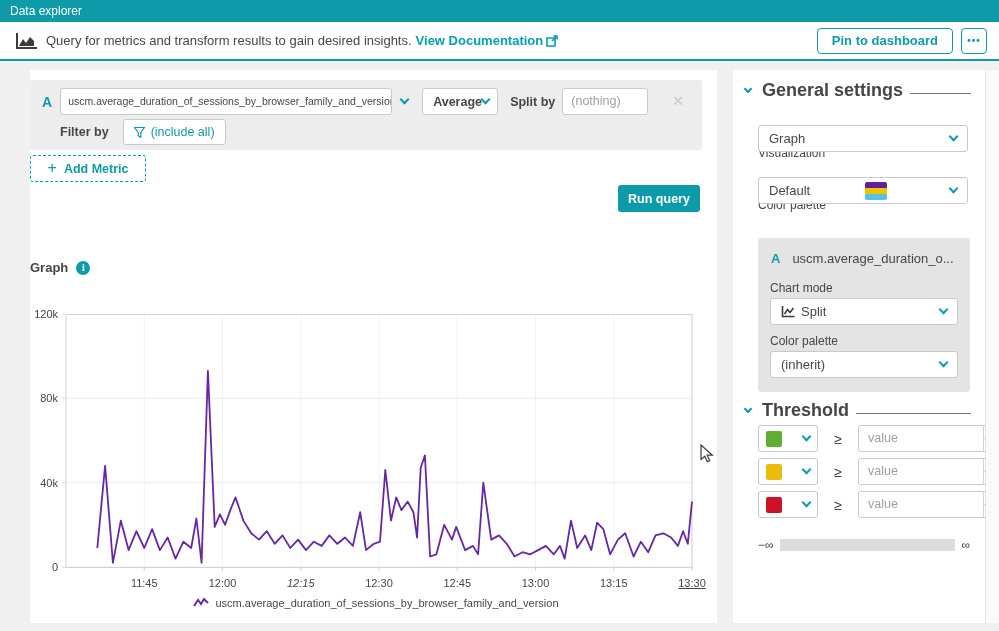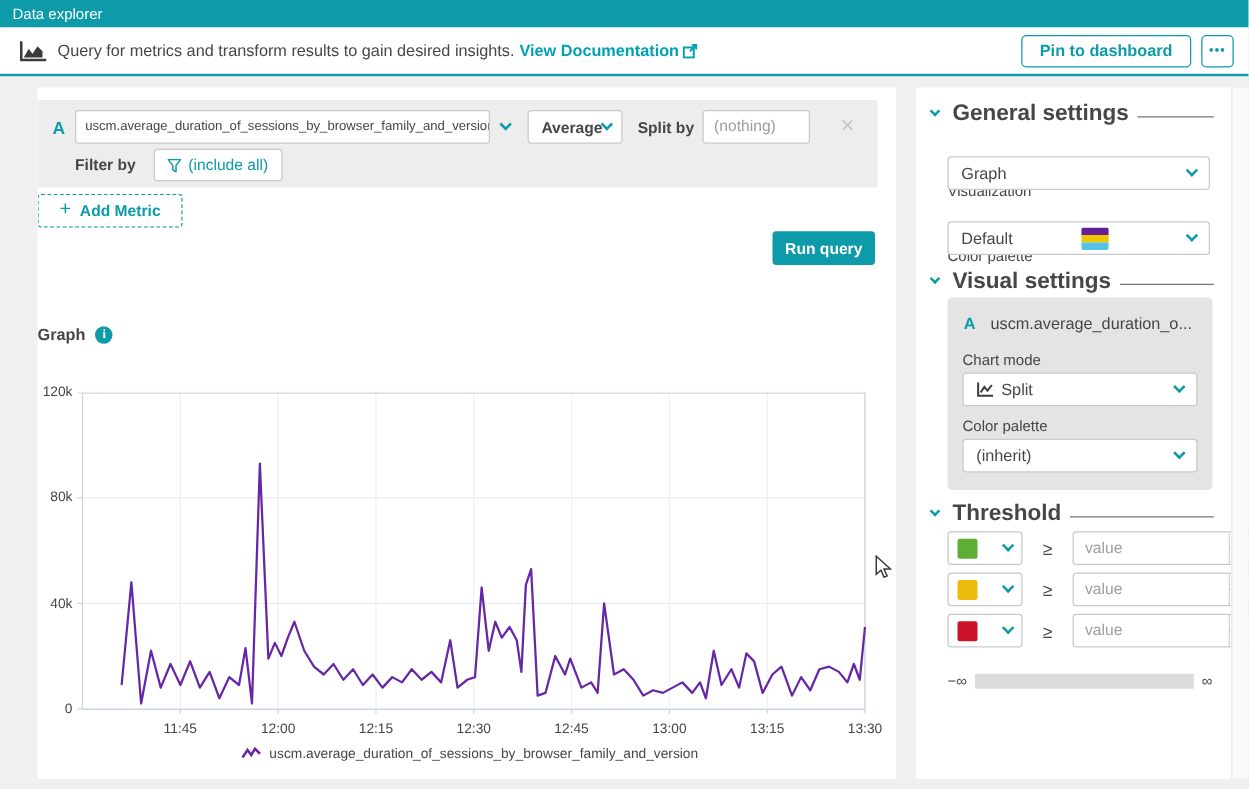--- a/index.html
+++ b/index.html
@@ -206,26 +206,26 @@
           <line class="grid-h" x1="6" y1="84.33333333333334" x2="632" y2="84.33333333333334"></line>
           <line class="tickmark" x1="2" y1="84.33333333333334" x2="6" y2="84.33333333333334"></line>
           <line class="grid-h" x1="6" y1="0" x2="632" y2="0"></line>
           <line class="tickmark" x1="2" y1="0" x2="6" y2="0"></line>
           <rect class="plot-border" x="6" y="0.5" width="626" height="253"></rect>
           <polyline points="37.3,234.0 45.1,151.8 52.9,248.8 60.8,206.6 68.6,236.1 76.4,217.2 84.3,234.0 92.1,215.1 99.9,236.1 107.7,223.5 115.5,244.6 123.4,227.7 131.2,234.0 136.4,204.5 141.6,248.8 147.9,56.9 154.7,212.9 159.9,200.3 165.1,210.8 170.3,196.1 175.5,183.4 183.4,206.6 191.2,219.3 199.0,225.6 206.8,217.2 214.7,229.8 222.5,221.4 230.3,234.0 238.1,225.6 246.0,236.1 253.8,227.7 261.6,231.9 269.4,221.4 277.3,229.8 285.1,223.5 292.9,231.9 300.2,198.2 306.0,236.1 313.8,229.8 320.0,227.7 325.3,156.0 331.0,206.6 336.2,183.4 341.4,196.1 347.7,187.6 353.4,198.2 357.1,223.5 360.7,153.9 364.9,141.3 370.1,242.5 376.4,240.3 384.2,210.8 392.0,225.6 396.2,212.9 405.1,236.1 412.9,231.9 418.1,240.3 423.3,168.7 431.2,225.6 439.0,221.4 446.8,229.8 454.6,242.5 462.5,238.2 470.3,240.3 478.1,236.1 485.9,231.9 493.8,240.3 500.0,231.9 504.7,244.6 511.0,206.6 517.2,234.0 525.1,221.4 531.3,236.1 537.1,208.7 543.3,215.1 550.1,240.3 557.9,225.6 565.2,219.3 573.6,242.5 580.9,227.7 588.2,238.2 595.5,221.4 603.3,219.3 611.1,223.5 617.9,231.9 623.1,217.2 627.8,229.8 632.0,187.6" fill="none" stroke="#6527a5" stroke-width="1.8" stroke-linejoin="round"></polyline>
         </svg>
       <div class="x-labels">
           <span style="left: 114.25px;">11:45</span>
           <span style="left: 192.5px;">12:00</span>
-          <span style="left: 270.75px;">12:15</span>
+          <span style="left: 270.75px; font-style: italic;">12:15</span>
           <span style="left: 349px;">12:30</span>
           <span style="left: 427.25px;">12:45</span>
           <span style="left: 505.5px;">13:00</span>
           <span style="left: 583.75px;">13:15</span>
-          <span style="left: 662px;">13:30</span>
+          <span style="left: 662px; text-decoration: underline;">13:30</span>
         </div>
       <div class="legend">
         <svg width="16" height="12" viewBox="0 0 16 12">
           <polyline points="1,9 5,3 8,7 11,2 15,6" fill="none" stroke="#6527a5" stroke-width="2"></polyline>
         </svg>
         <span class="legend-text">uscm.average_duration_of_sessions_by_browser_family_and_version</span>
       </div>
     </div>
   </div>
 
@@ -245,25 +245,20 @@
     <div class="sel panel-sel" style="top:107px;">
       <span>Default</span>
       <span class="swatch">
         <i style="background: rgb(100, 31, 150);"></i>
         <i style="background: rgb(237, 197, 0);"></i>
         <i style="background: rgb(85, 195, 230);"></i>
       </span>
       <span class="chev"></span>
     </div>
 
-    <div class="sec-head" style="top:144px;">
-      <span class="sec-chev"></span>
-      <span class="sec-title">Visual settings</span>
-      <span class="sec-line"></span>
-    </div>
     <div class="visual-card">
       <div class="vc-series">
         <span class="a">A</span>
         <span>uscm.average_duration_o...</span>
       </div>
       <span class="inner-label" style="top:43px;">Chart mode</span>
       <div class="sel inner-sel" style="top:60px;">
         <svg class="linemode-icon" width="14" height="13" viewBox="0 0 14 13">
           <path d="M1.5 1 V11.5 H13.5" fill="none" stroke="#3b3b3b" stroke-width="1.6"></path>
           <polyline points="3.5,9 6.5,4.5 9,7.5 12.5,3" fill="none" stroke="#3b3b3b" stroke-width="1.6"></polyline>

